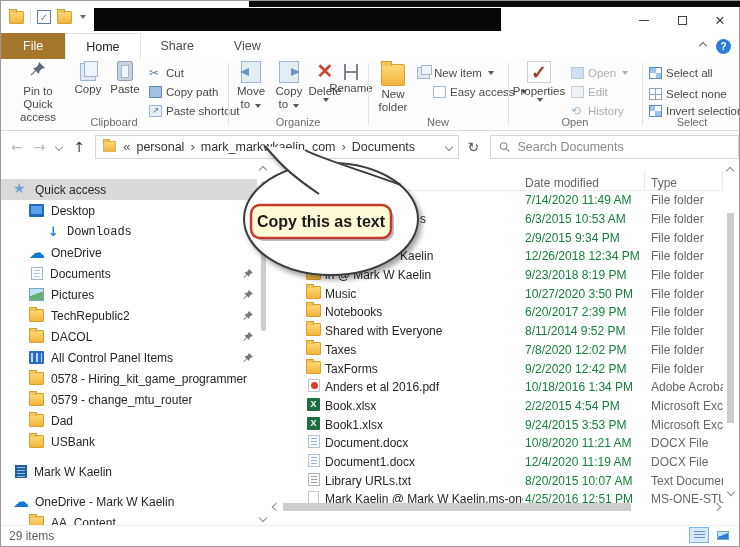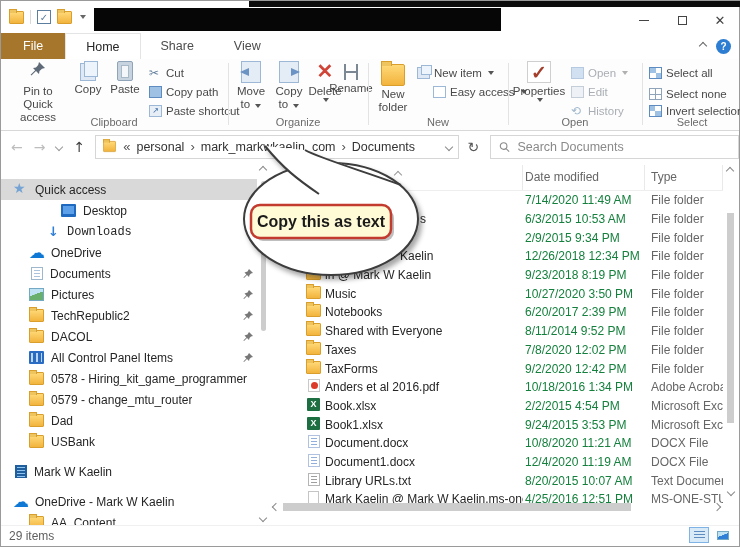--- a/index.html
+++ b/index.html
@@ -116,21 +116,21 @@
   .ic-excel { background:#1d6f42; border-radius:1px; width:13px; margin-left:1px; }
   .ic-excel::before { content:"X"; position:absolute; left:0; right:0; text-align:center; top:0; font-size:9px; font-weight:bold; color:#fff; line-height:12px; }
   .ic-docx { background:#fff; border:1px solid #b0c2e0; width:12px; margin-left:2px; }
   .ic-docx::after { content:""; position:absolute; left:2px; right:2px; top:2px; height:8px; background:repeating-linear-gradient(#92aedb 0 1px, transparent 1px 3px); }
   .ic-txt { background:#fff; border:1px solid #b5b5b5; width:12px; margin-left:2px; }
   .ic-txt::after { content:""; position:absolute; left:2px; right:2px; top:2px; height:8px; background:repeating-linear-gradient(#9e9e9e 0 1px, transparent 1px 3px); }
   .ic-file { background:#fff; border:1px solid #c5c5c5; width:11px; margin-left:2px; }
 
   
   .files { position:absolute; left:270px; top:0; right:1px; height:100%; }
-  .fhead { position:absolute; left:0; top:4px; right:15px; height:26px; border-bottom:1px solid #eee; display:flex; font-size:12px; color:#666; }
+  .fhead { position:absolute; left:0; top:4px; right:15px; height:26px; border-bottom:1px solid #eee; display:flex; font-size:12px; color:#666;align-items:flex-end; }
   .fh-name { width:252px; position:relative; border-right:1px solid #e9e9e9; }
   .fh-sort { position:absolute; left:124px; top:2px; }
   .fh-sort .chev { border-color:#9a9a9a; }
   .fh-date { width:122px; padding:5px 0 0 2px; border-right:1px solid #e9e9e9; }
   .fh-type { flex:1; padding:5px 0 0 6px; border-right:1px solid #e9e9e9; }
   .frows { position:absolute; left:0; top:30px; right:15px; }
   .frow { height:18.7px; display:flex; align-items:center; font-size:12px; color:#262626; }
   .f-gutter { width:35px; flex:none; }
   .f-icbox { width:19px; flex:none; }
   .f-name { width:198px; flex:none; white-space:nowrap; overflow:hidden; }
@@ -342,21 +342,21 @@
 
   <div class="main">
 
     <div class="sidebar">
       <div class="side-list" id="side-list">
           <div class="side-item sel" style="padding-left: 12px;">
     <span class="ic ic-star"></span>
     <span class="lbl">Quick access</span>
 
   </div>
-          <div class="side-item" style="padding-left: 28px; margin-left: 32px;">
+          <div class="side-item" style="padding-left: 28px;">
     <span class="ic ic-desktop"></span>
     <span class="lbl">Desktop</span>
 
   </div>
           <div class="side-item" style="padding-left: 44px; font-family: Liberation Mono, monospace;">
     <span class="ic ic-download"></span>
     <span class="lbl">Downloads</span>
 
   </div>
           <div class="side-item" style="padding-left: 28px;">

